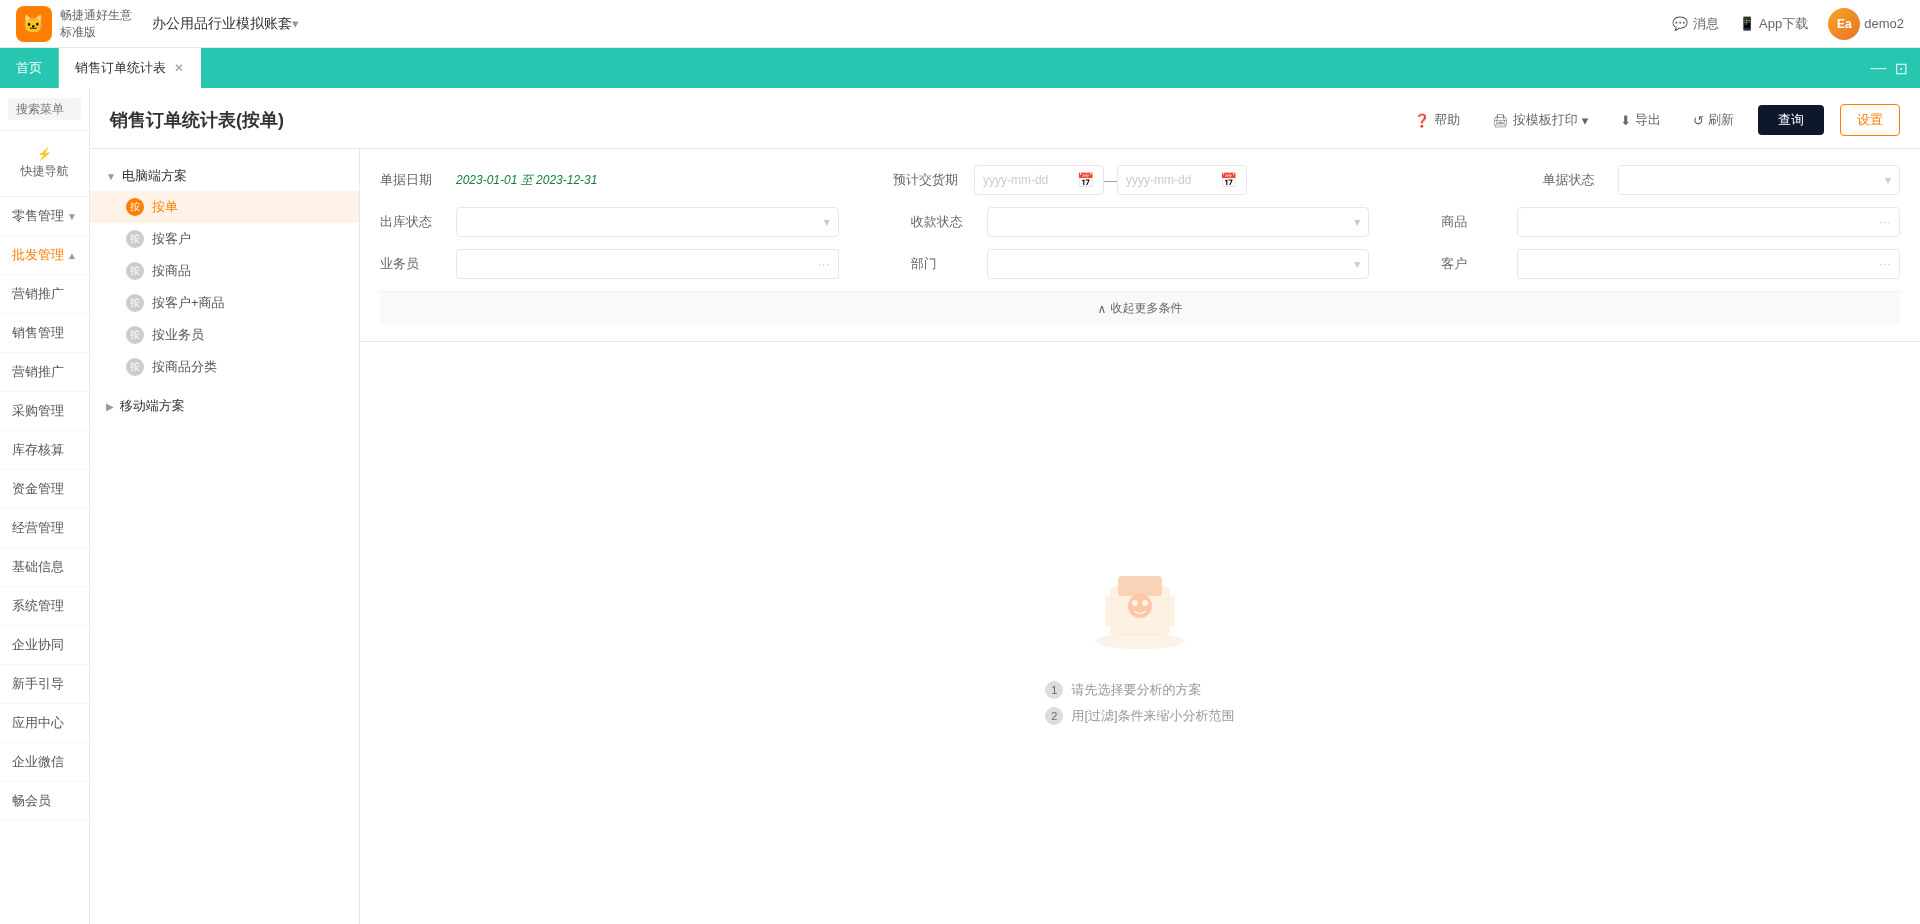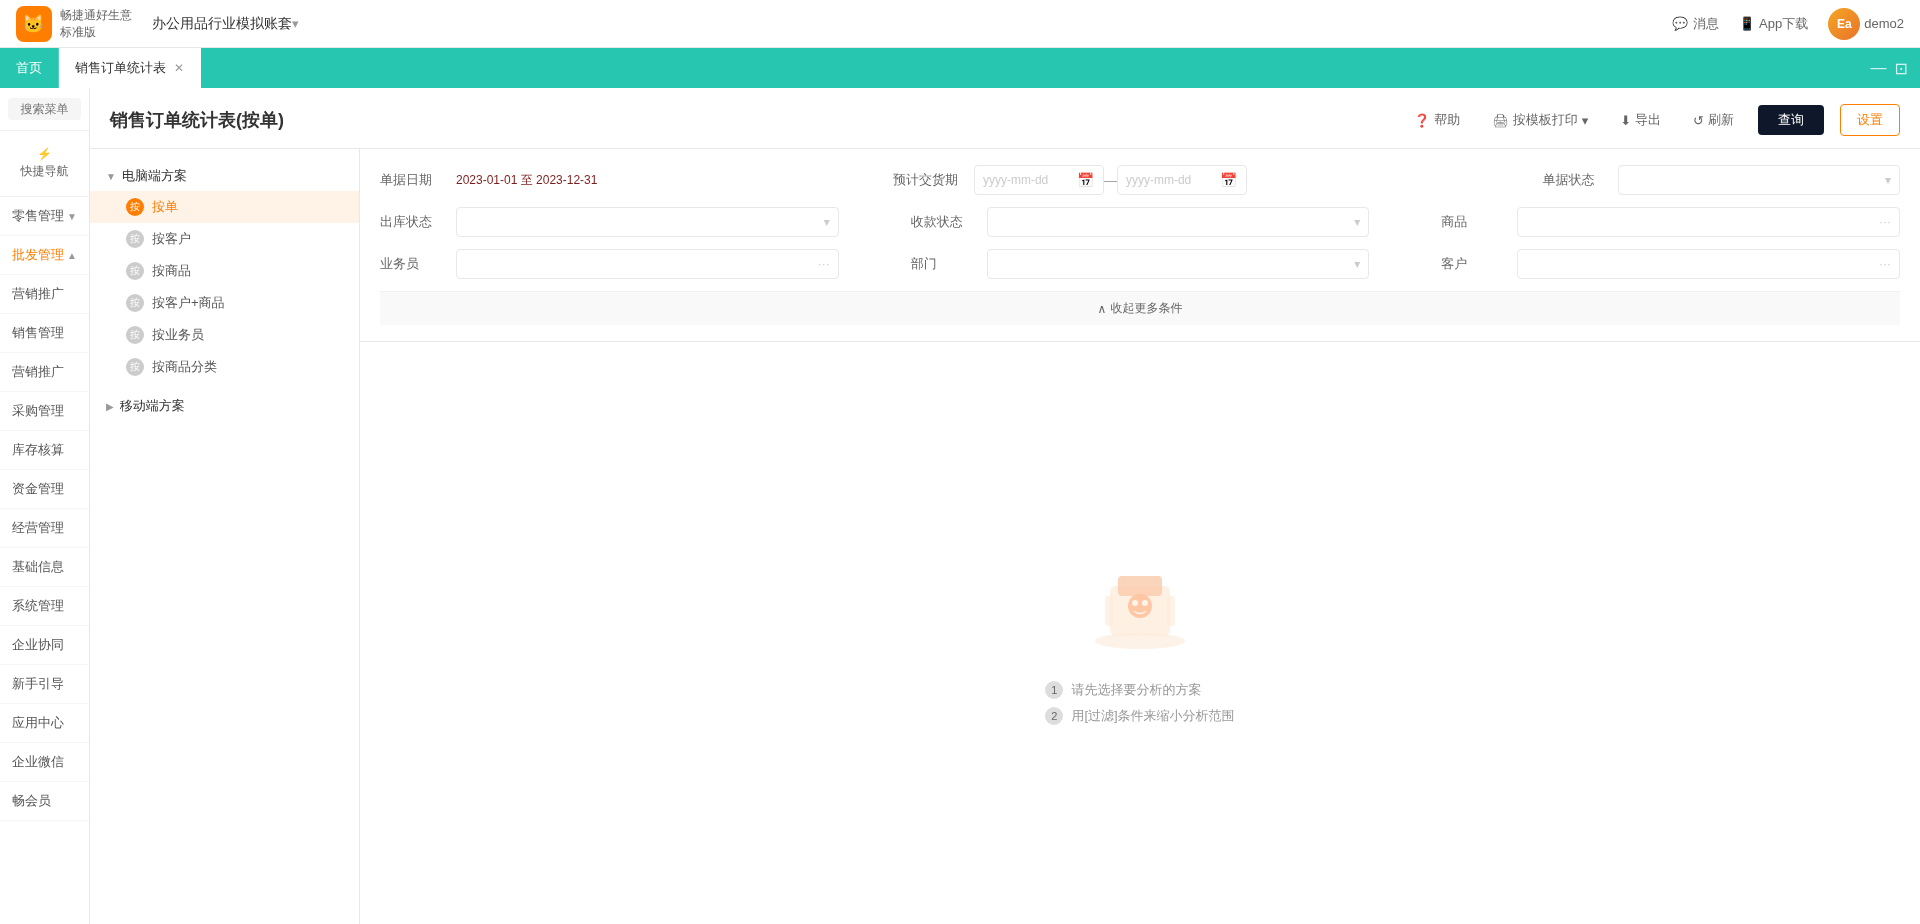--- a/index.html
+++ b/index.html
@@ -134,21 +134,20 @@
       border-bottom: 1px solid #f0f0f0;
     }
     .sidebar-search-box {
       background: #f5f5f5;
       border: none;
       border-radius: 4px;
       padding: 4px 8px;
       font-size: 12px;
       width: 100%;
       color: #000000;
-      text-align: center;
     }
     .sidebar-nav {
       padding: 8px 0;
       border-bottom: 1px solid #f0f0f0;
     }
     .sidebar-nav-item {
       display: flex;
       flex-direction: column;
       align-items: center;
       padding: 8px 4px;
@@ -258,22 +257,23 @@
     }
     .date-btn.active {
       background: #ff7d00;
       color: #fff;
       border-color: #ff7d00;
     }
     .date-range {
       display: flex;
       align-items: center;
       gap: 4px;
-      color: #7f1d1d;
+      color: #15803d;
       font-size: 12px;
+      font-style: italic;
     }
     .date-separator { color: #999; }
     .collapse-btn {
       display: flex;
       align-items: center;
       justify-content: center;
       gap: 4px;
       color: #666;
       font-size: 12px;
       cursor: pointer;

